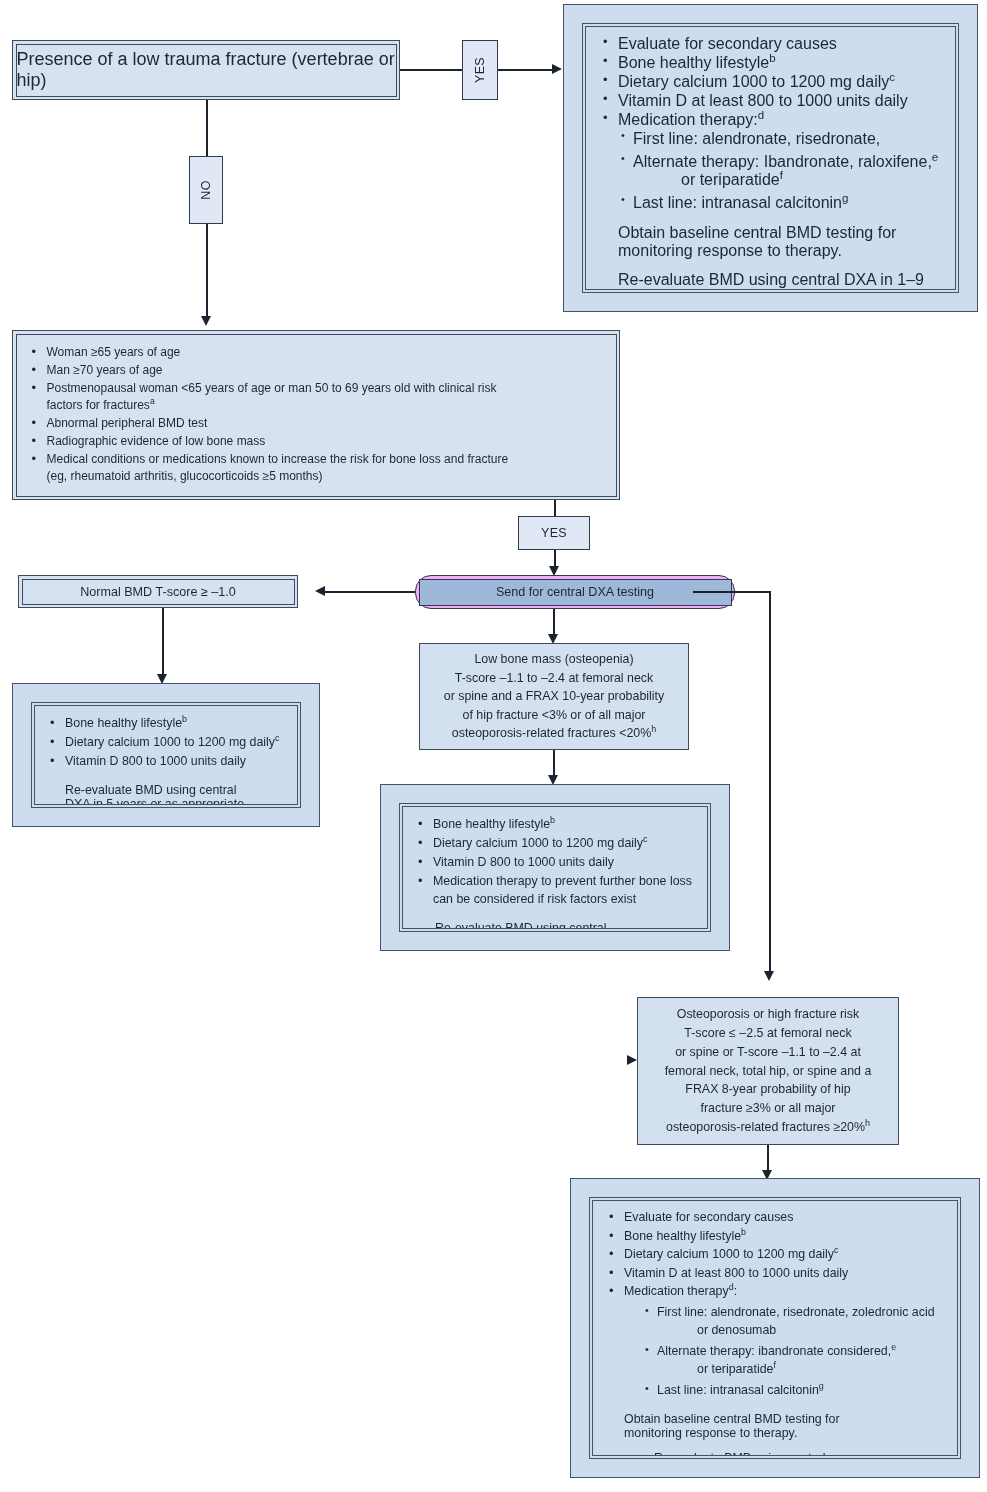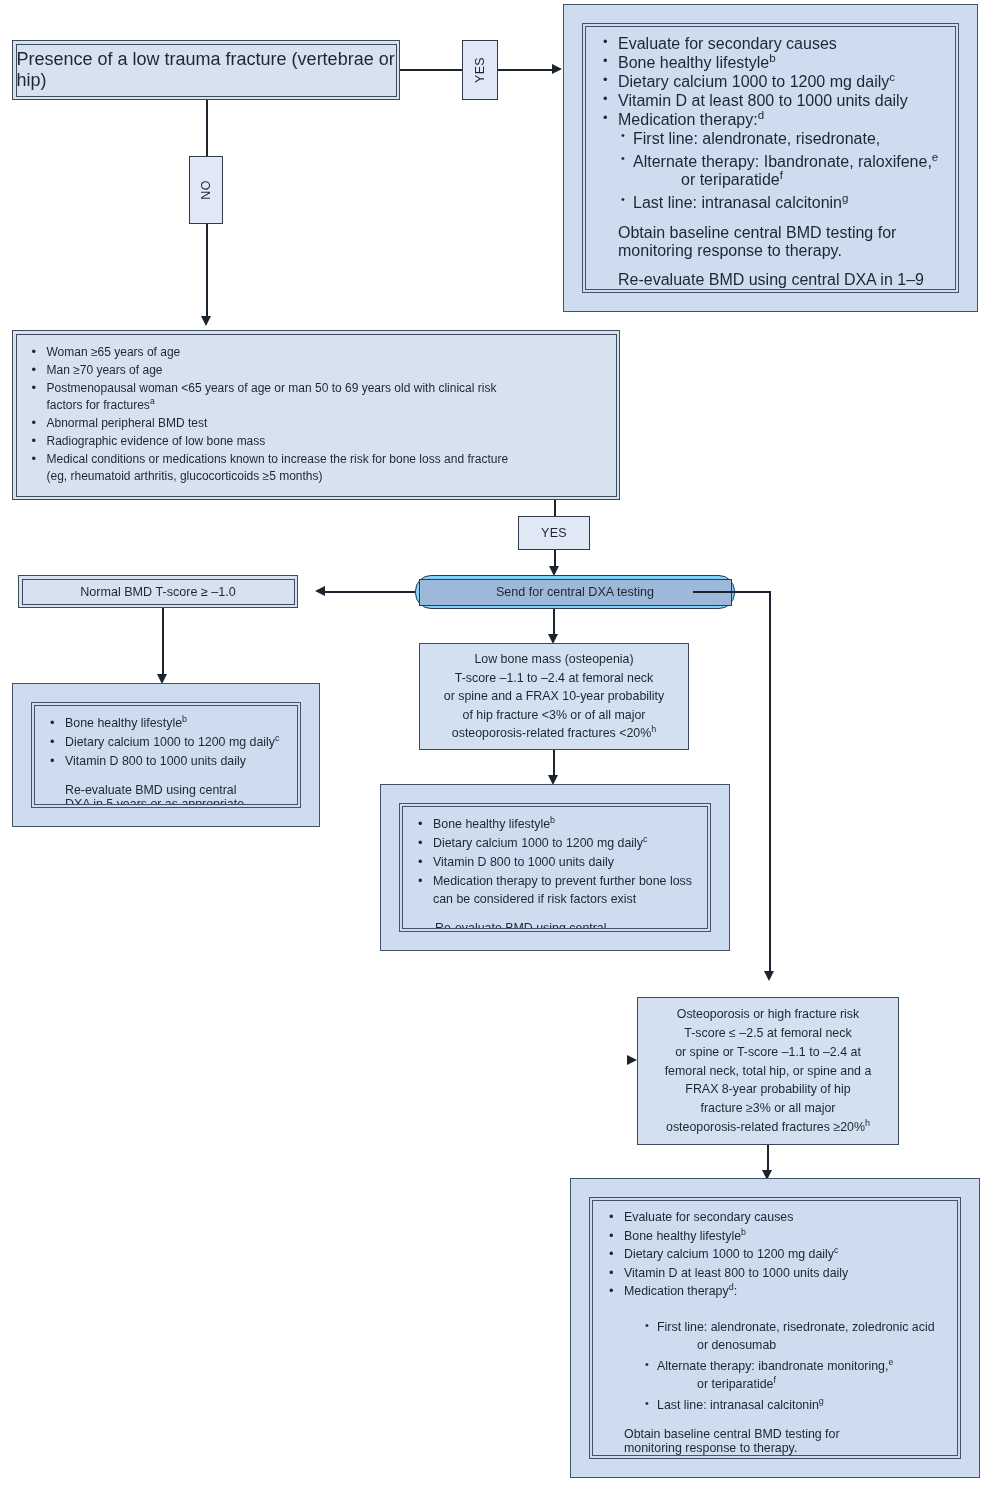--- a/index.html
+++ b/index.html
@@ -196,21 +196,21 @@
     </div>
   </div>
 
   <div class="ln lnv" style="left:554px;top:500px;height:16px;"></div>
   <div class="chip" style="left:518px;top:516px;width:72px;height:34px;">
     <span>YES</span>
   </div>
   <div class="ln lnv" style="left:554px;top:550px;height:16px;"></div>
   <div class="arw arw-d" style="left:549px;top:566px;"></div>
 
-  <div class="plain dbl" style="left:415px;top:575px;width:320px;height:34px;background:#7dd3fc;border-color:#2f3b4b;border-radius:16px;">
+  <div class="plain dbl" style="left:415px;top:575px;width:320px;height:34px;background:#f0abfc;border-color:#2f3b4b;border-radius:16px;">
     <div class="in" style="background:#9db8d8;border-color:#2f3b4b;">
       <span style="font-size:12.6px;">Send for central DXA testing</span>
     </div>
   </div>
 
   <div class="ln lnh" style="left:325px;top:591px;width:90px;"></div>
   <div class="arw arw-l" style="left:315px;top:586px;"></div>
 
   <div class="plain dbl" style="left:8px;top:575px;width:280px;height:33px;margin-left:10px;">
     <div class="in">
@@ -294,26 +294,26 @@
   <div class="frame" style="left:570px;top:1178px;width:410px;height:300px;">
     <div class="inner">
         <div class="inner2" style="padding:8px 9px;">
       <ul class="bl" style="font-size:12.4px;line-height:1.42;">
         <li><span>Evaluate for secondary causes</span></li>
         <li><span>Bone healthy lifestyle</span><sup>b</sup></li>
         <li><span>Dietary calcium 1000 to 1200 mg daily</span><sup>c</sup></li>
         <li><span>Vitamin D at least 800 to 1000 units daily</span></li>
         <li><span>Medication therapy</span><sup>d</sup><span>:</span>
           <ul class="sub" style="margin-left:20px;">
-            <li style="margin-top:18px;">
+            <li style="margin-top:3px;">
               <span>First line: alendronate, risedronate, zoledronic acid</span>
               <span class="ind" style="padding-left:40px;text-align:left;">or denosumab</span>
             </li>
             <li style="margin-top:4px;">
-              <span>Alternate therapy: ibandronate monitoring,</span><sup>e</sup>
+              <span>Alternate therapy: ibandronate considered,</span><sup>e</sup>
               <span class="ind" style="padding-left:40px;text-align:left;"><span>or teriparatide</span><sup>f</sup></span>
             </li>
             <li style="margin-top:4px;">
               <span>Last line: intranasal calcitonin</span><sup>g</sup>
             </li>
           </ul>
         </li>
       </ul>
       <div class="gap"></div>
       <div class="note" style="padding-left:22px;font-size:12.4px;">Obtain baseline central BMD testing for</div>

